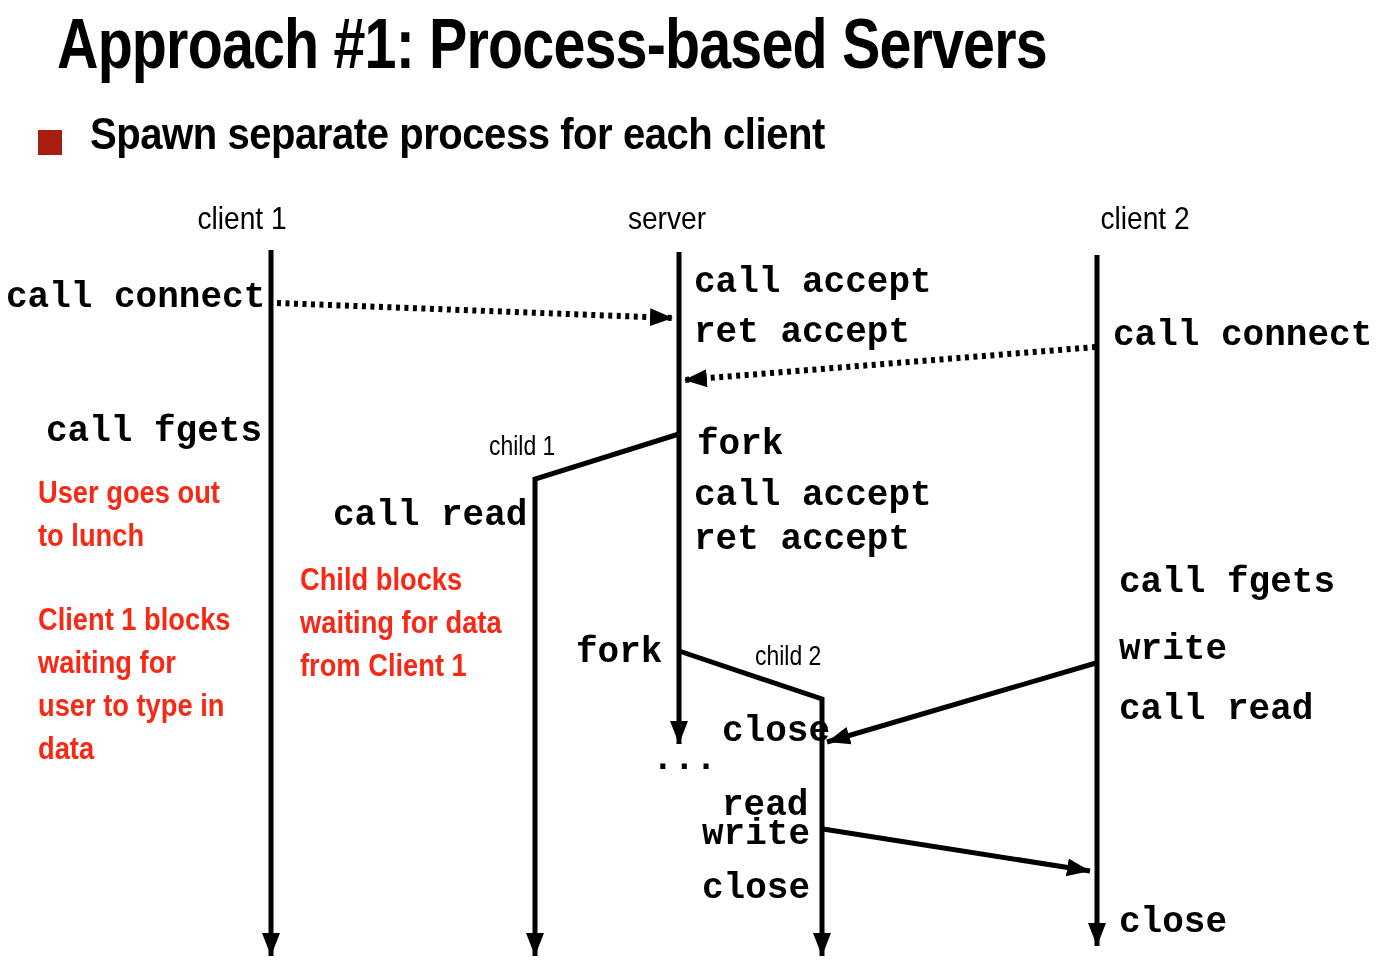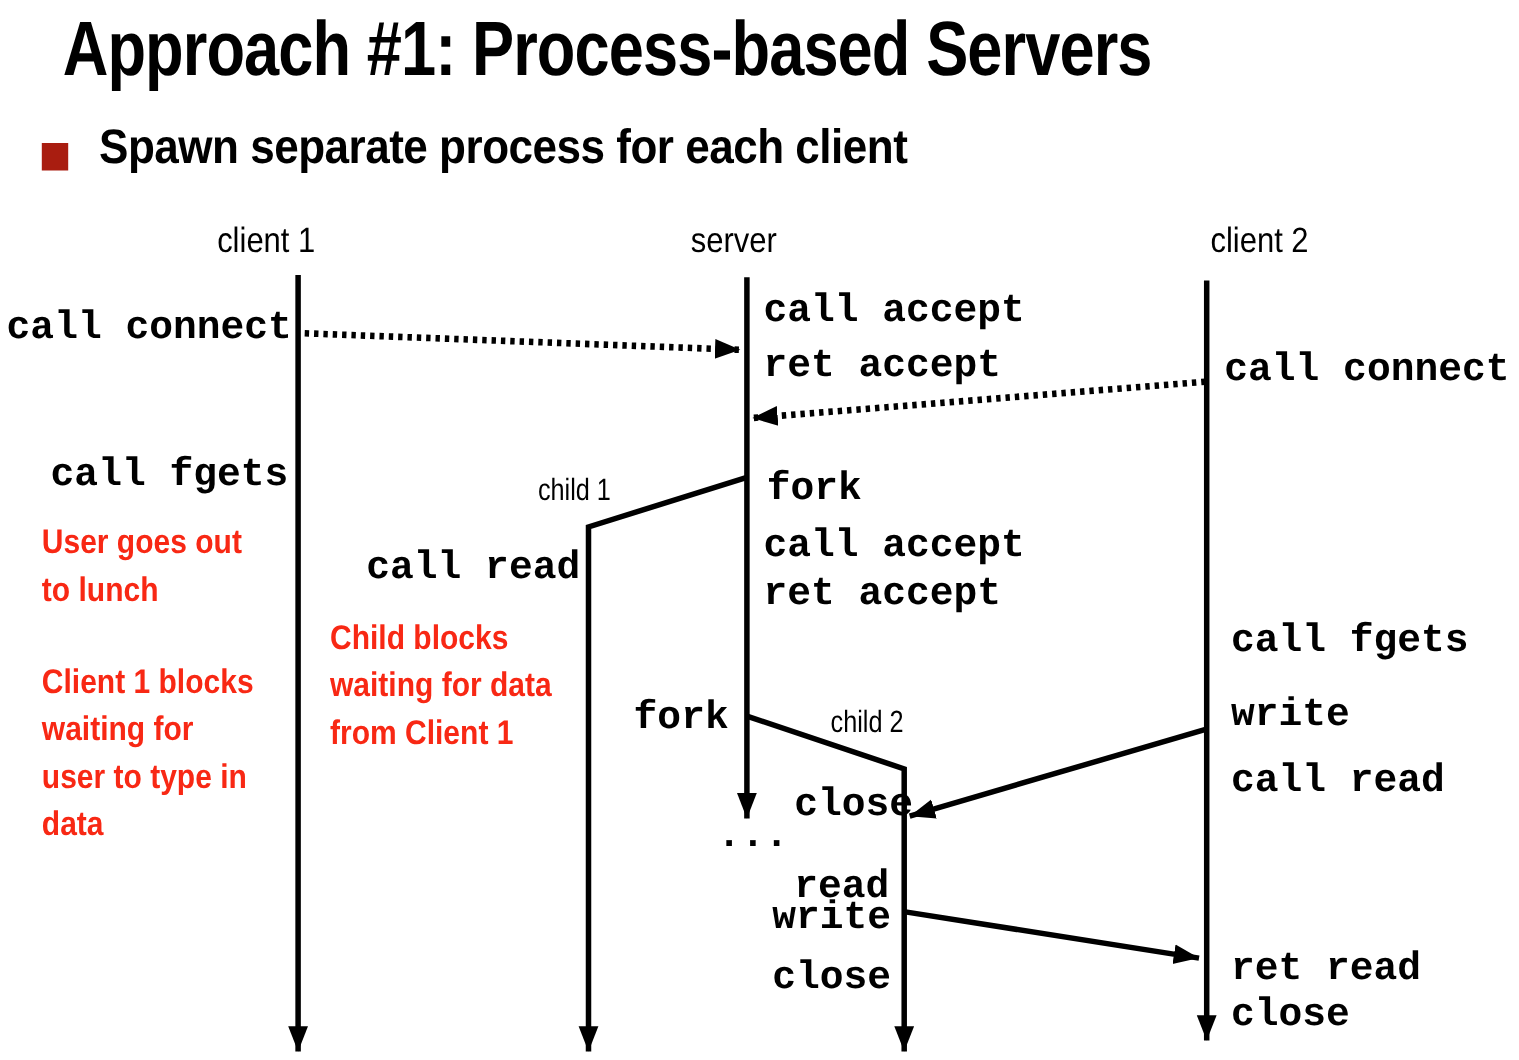--- a/index.html
+++ b/index.html
@@ -106,21 +106,20 @@
   <div class="abs child-label" style="left:755px;top:640px;">child 2</div>
   <div class="abs m" style="left:722px;top:712px;">close</div>
   <div class="abs m" style="left:722px;top:754px;margin-top:32px;">read</div>
   <div class="abs m" style="left:702px;top:815px;">write</div>
   <div class="abs m" style="left:702px;top:869px;">close</div>
 
   <div class="abs m" style="left:1113px;top:316px;">call connect</div>
   <div class="abs m" style="left:1119px;top:563px;">call fgets</div>
   <div class="abs m" style="left:1119px;top:630px;">write</div>
   <div class="abs m" style="left:1119px;top:690px;">call read</div>
-  <div class="abs m" style="left:1119px;top:861px;">ret read</div>
   <div class="abs m" style="left:1119px;top:903px;">close</div>
 
   <div class="abs red" style="left:38px;top:471px;">User goes out
 to lunch</div>
   <div class="abs red" style="left:38px;top:598px;">Client 1 blocks
 waiting for
 user to type in
 data</div>
   <div class="abs red" style="left:300px;top:558px;">Child blocks
 waiting for data

